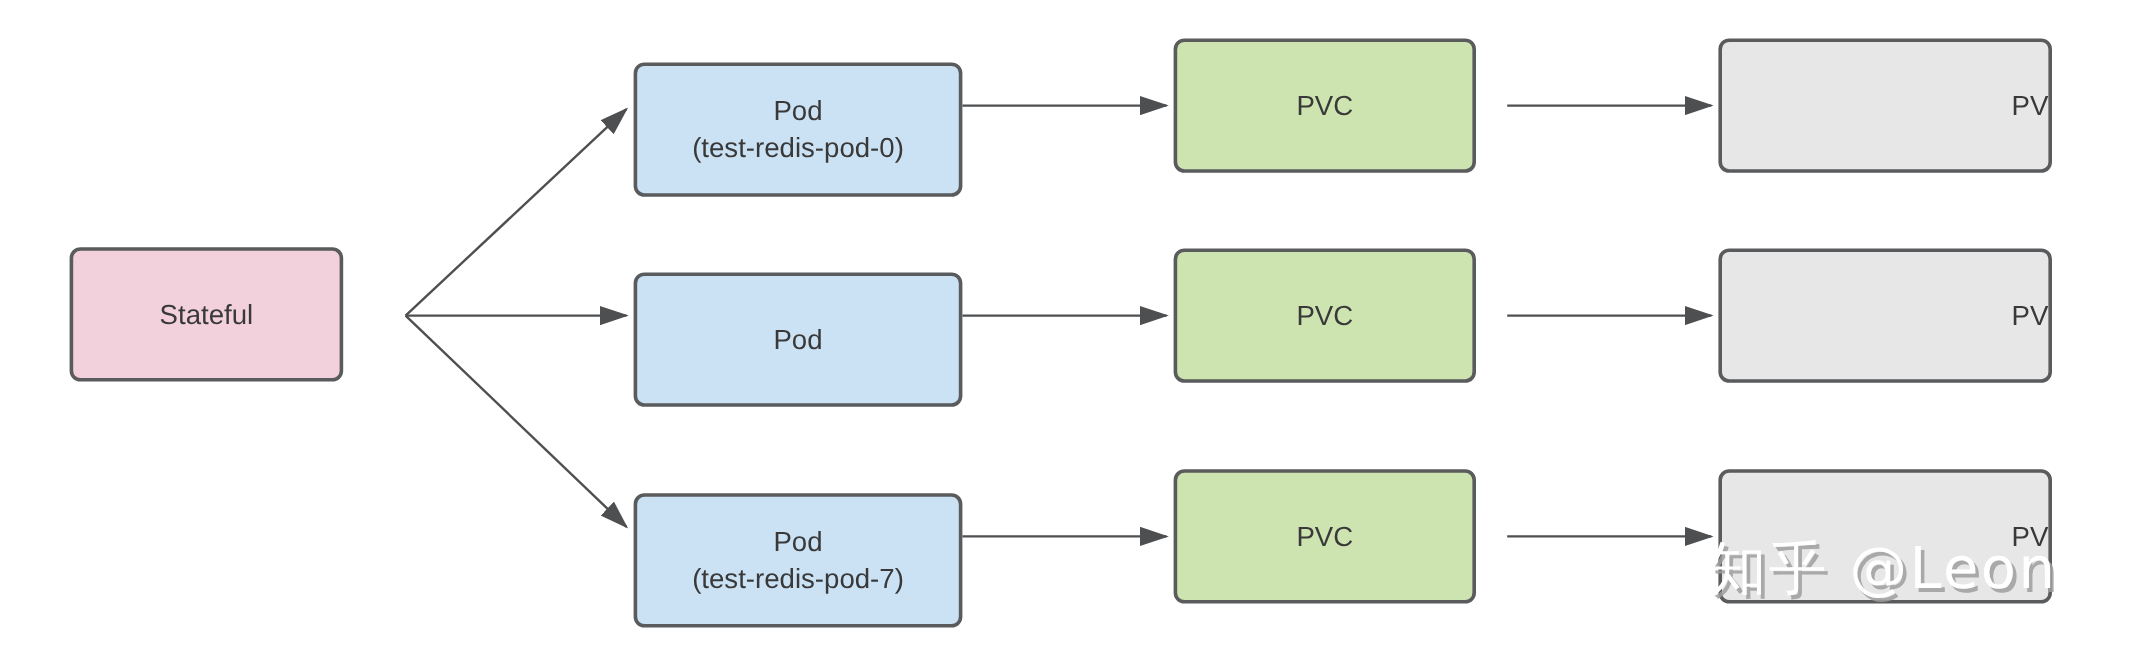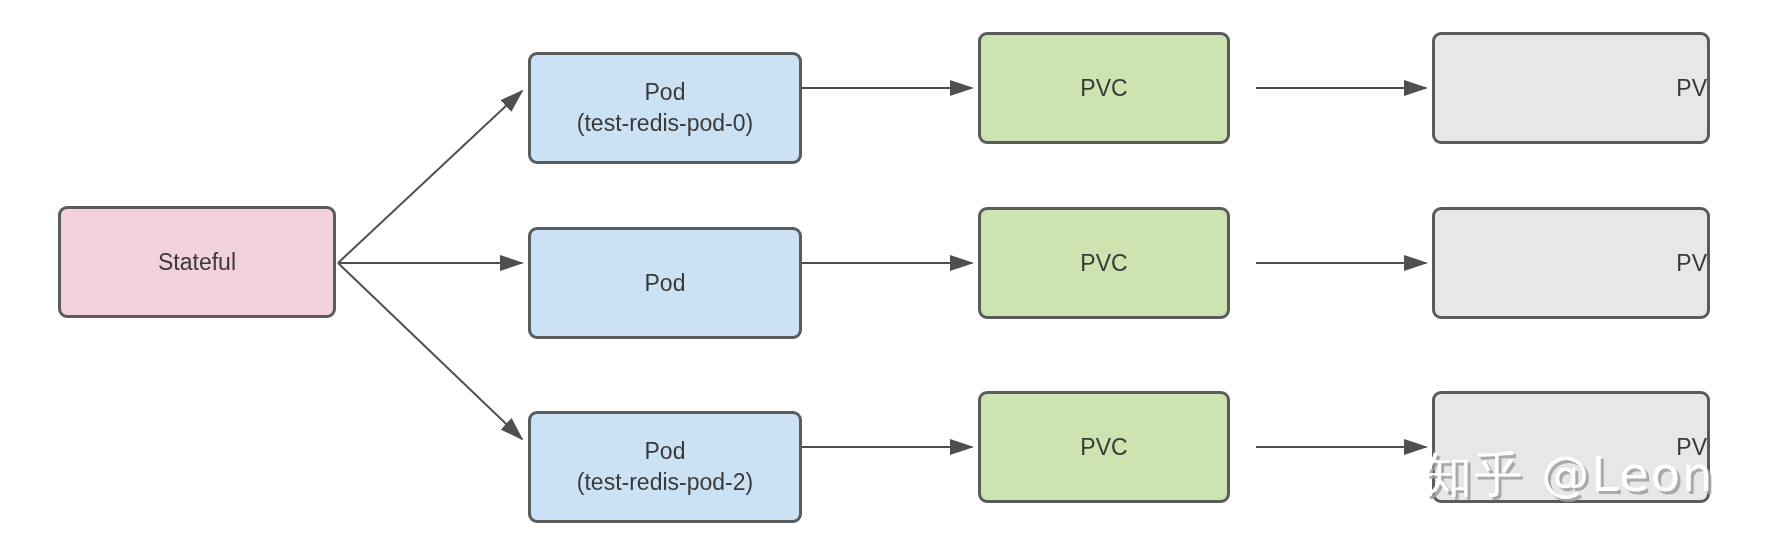--- a/index.html
+++ b/index.html
@@ -30,21 +30,21 @@
     display: flex;
     flex-direction: column;
     align-items: center;
     justify-content: center;
     text-align: center;
     font-size: 23px;
     line-height: 31px;
     color: #393939;
     height: 112px;
   }
-  .node-stateful { left: 58px;  top: 206px; width: 278px; background: #f2d1dd; }
+  .node-stateful { left: 58px;  top: 206px; width: 228px; background: #f2d1dd; }
   .node-pod      { left: 528px; width: 274px; background: #cbe1f4; margin-top: 20px; }
   .node-pvc      { left: 978px; width: 252px; background: #cde4b0; }
   .node-pv       { left: 1432px; width: 278px; background: #e7e7e7; align-items: flex-end; }
   .row-0 { top: 32px; }
   .row-1 { top: 207px; }
   .row-2 { top: 391px; }
   .watermark {
     position: absolute;
     left: 1424px;
     top: 448px;
@@ -102,21 +102,21 @@
   </div>
   <div class="node node-pvc row-1">
     <div>PVC</div>
   </div>
   <div class="node node-pv row-1">
     <div>PV</div>
   </div>
 
   <div class="node node-pod row-2">
     <div>Pod</div>
-    <div>(test-redis-pod-2)</div>
+    <div>(test-redis-pod-7)</div>
   </div>
   <div class="node node-pvc row-2">
     <div>PVC</div>
   </div>
   <div class="node node-pv row-2">
     <div>PV</div>
   </div>
 
   <div class="watermark">知乎 @Leon</div>
 

